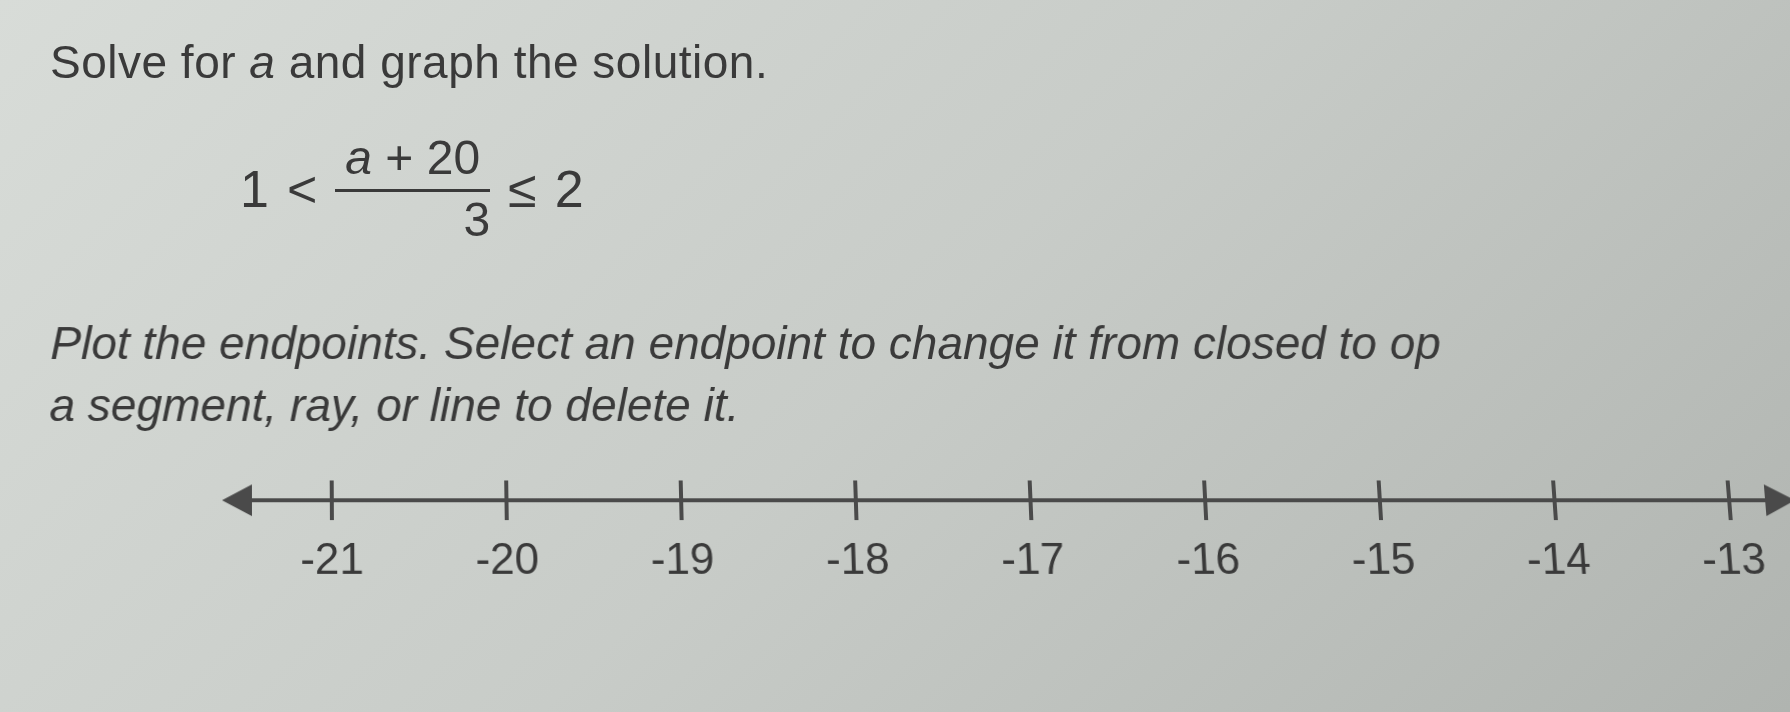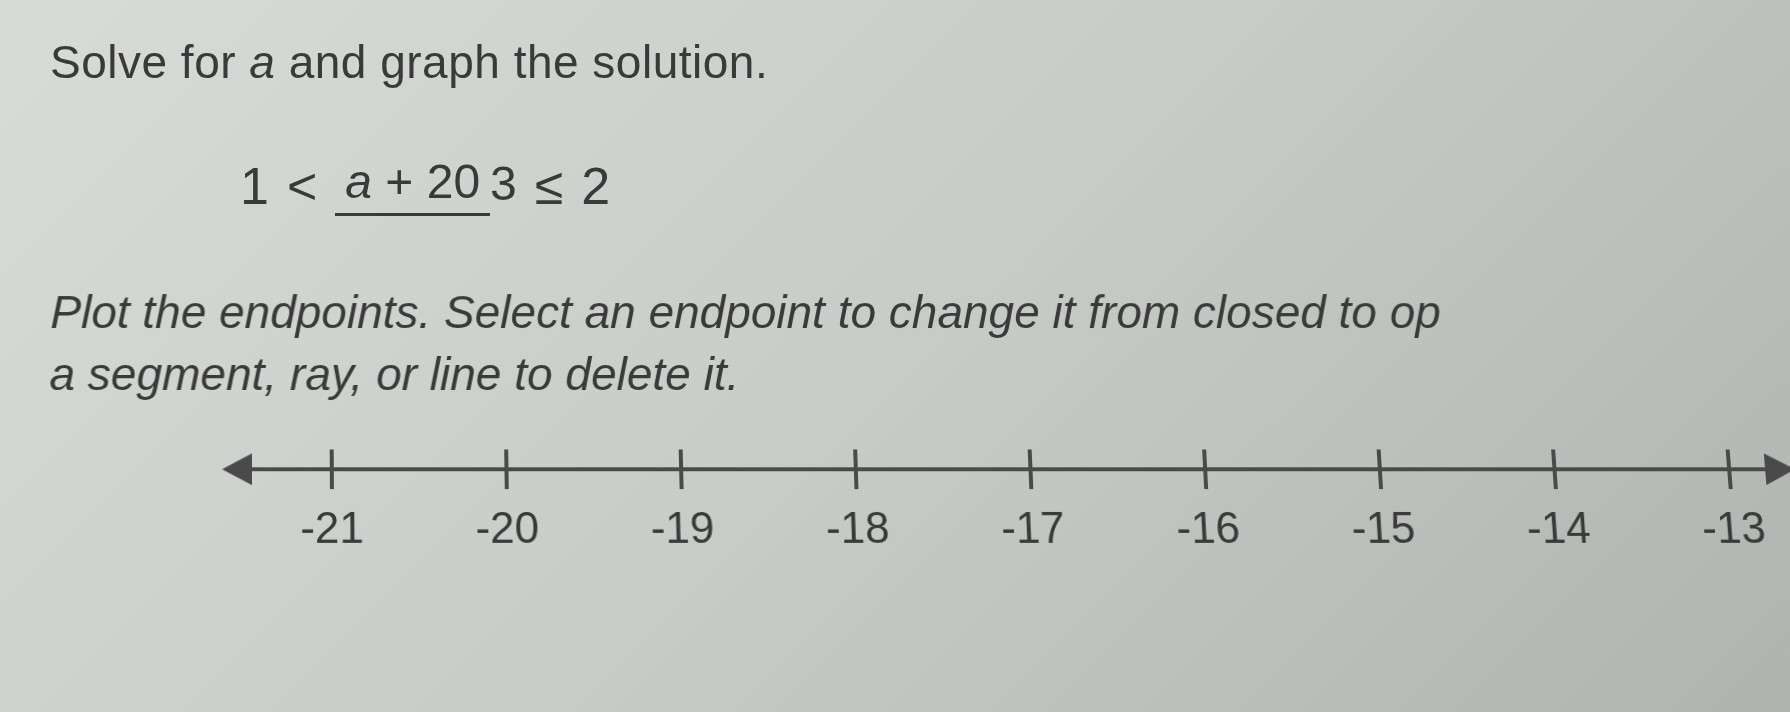--- a/index.html
+++ b/index.html
@@ -13,39 +13,39 @@
       background: linear-gradient(135deg, #d8dcd8 0%, #c8ccc8 50%, #b0b4b0 100%);
       font-family: Arial, Helvetica, sans-serif;
       color: #3a3a3a;
       padding: 35px 50px;
       position: relative;
       overflow: hidden;
     }
     .question-text {
       font-size: 46px;
       color: #3a3a3a;
-      margin-bottom: 67px;
+      margin-bottom: 43px;
       letter-spacing: 0.5px;
     }
     .question-text .var {
       font-style: italic;
     }
     .inequality {
       font-size: 52px;
       color: #3a3a3a;
       margin-left: 190px;
       margin-bottom: 65px;
       display: flex;
       align-items: center;
       gap: 18px;
     }
     .fraction {
       display: inline-flex;
-      flex-direction: row;
-      align-items: flex-start;
+      flex-direction: column;
+      align-items: flex-end;
       vertical-align: middle;
       line-height: 1.1;
     }
     .fraction .num {
       border-bottom: 3px solid #3a3a3a;
       padding: 0 10px 4px 10px;
       font-size: 48px;
     }
     .fraction .num .var {
       font-style: italic;

